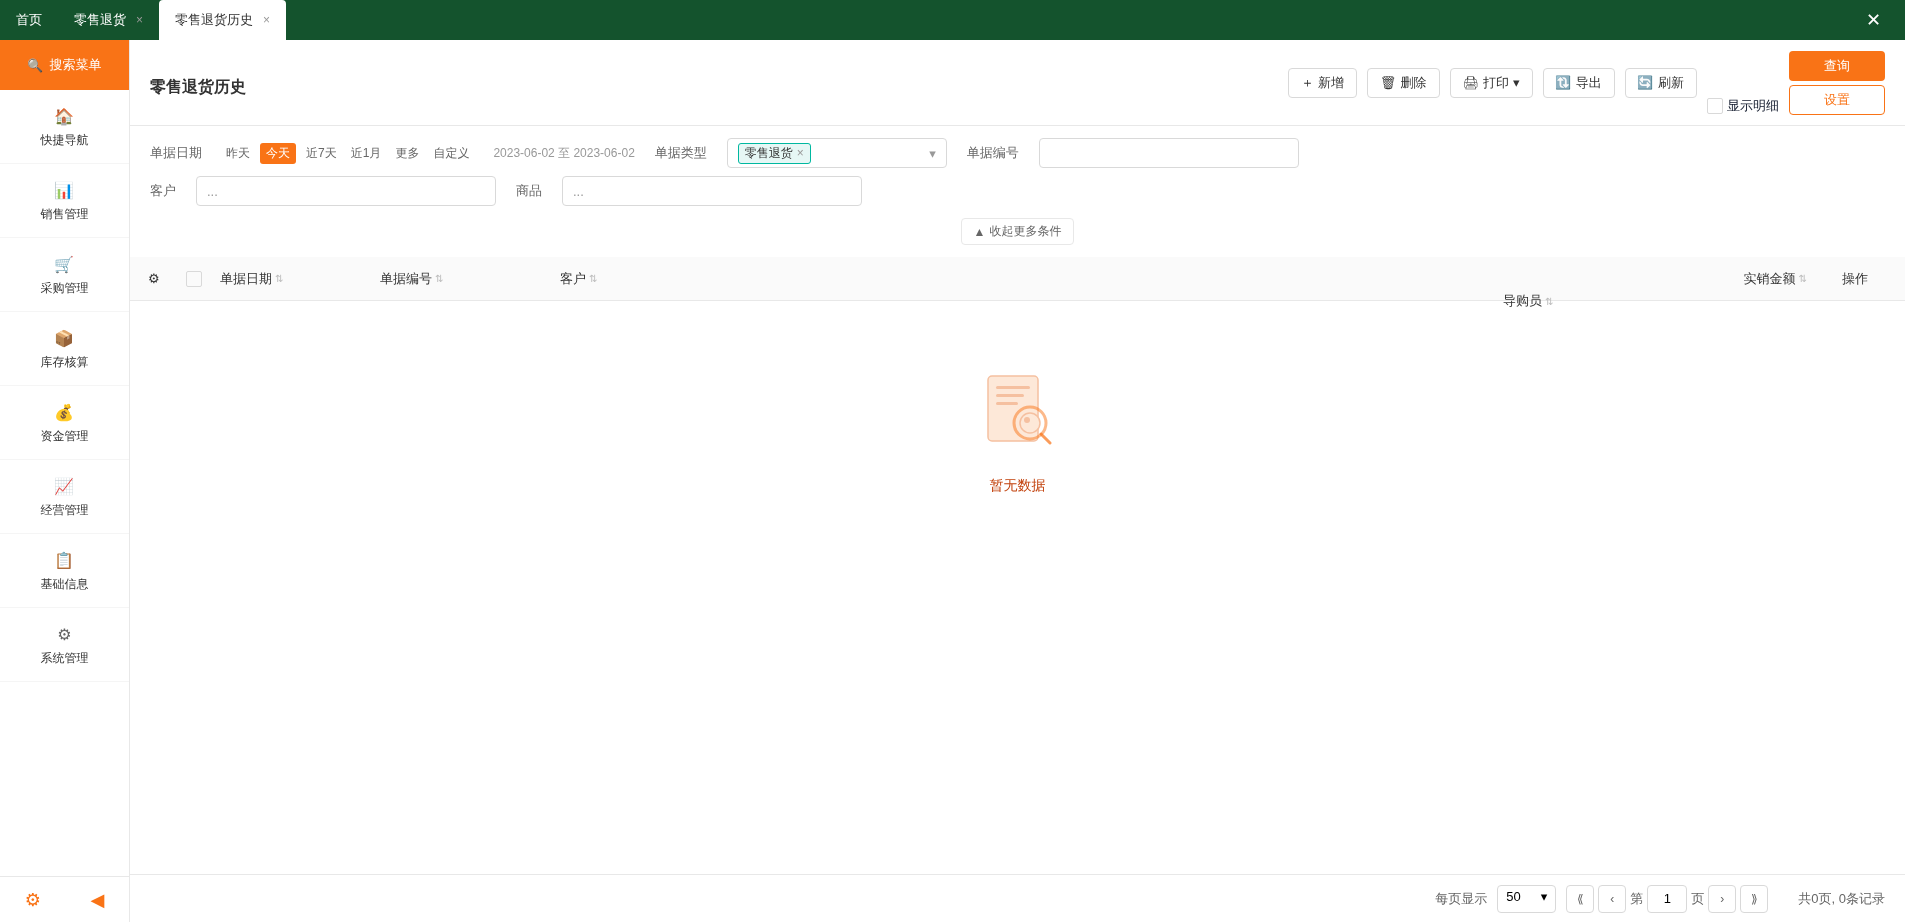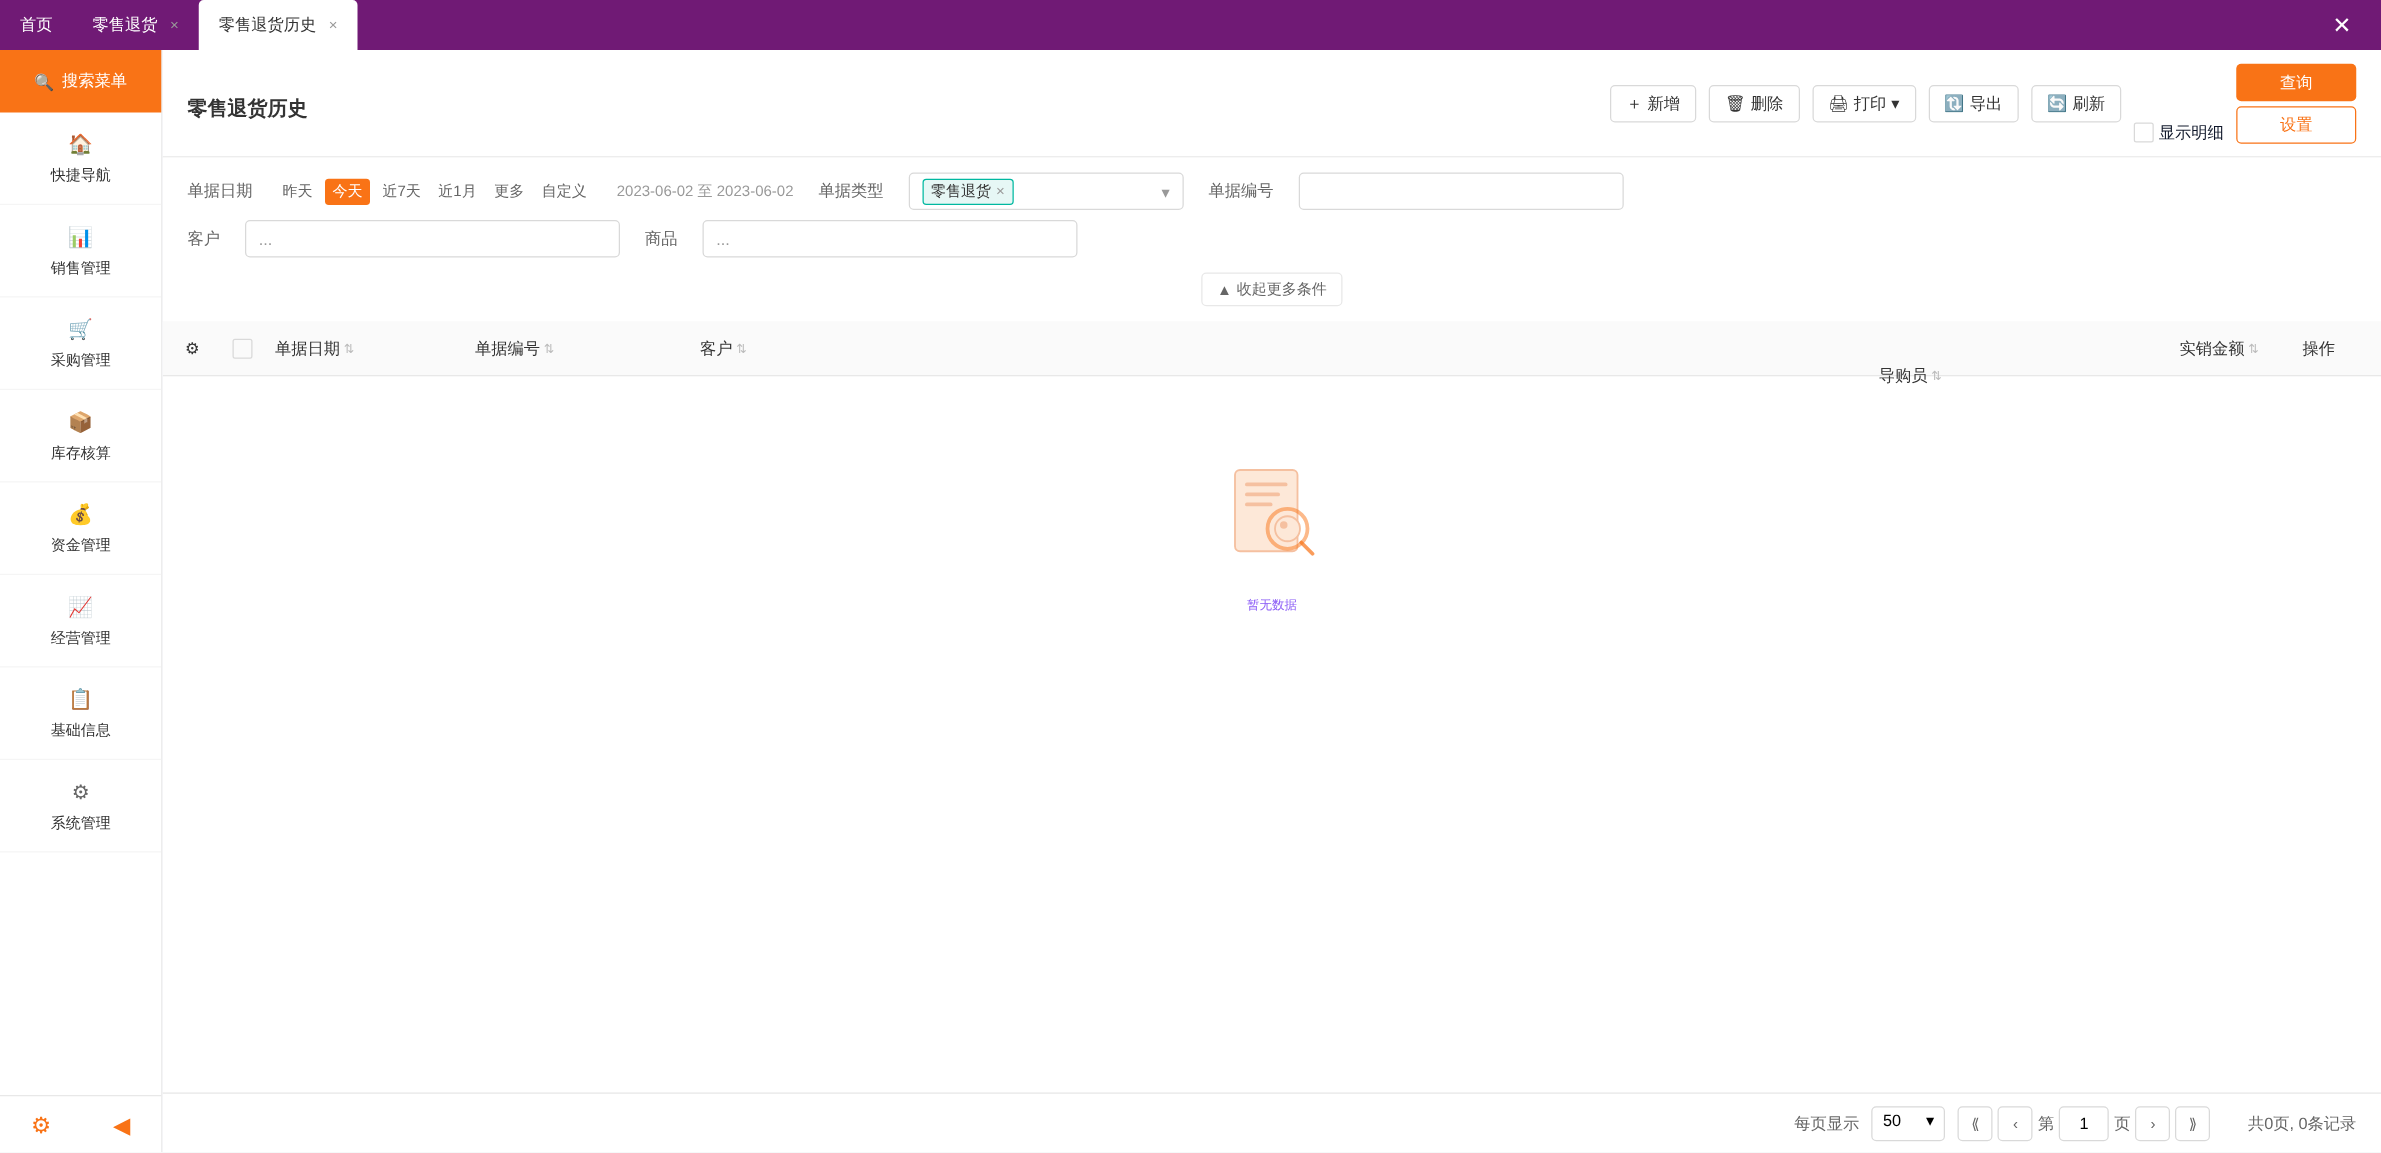--- a/index.html
+++ b/index.html
@@ -1,21 +1,21 @@
 <!DOCTYPE html>
 <html><head>
   <meta charset="utf-8">
   <style>
     * { box-sizing: border-box; margin: 0; padding: 0; font-family: 'Microsoft YaHei', Arial, sans-serif; }
     body { width: 1905px; height: 922px; overflow: hidden; display: flex; flex-direction: column; background: #f0f2f5; }
 
     
     .top-bar {
       height: 40px;
-      background: #701a75;
+      background: #14532d;
       display: flex;
       align-items: center;
       padding: 0 0 0 0;
       flex-shrink: 0;
     }
     .top-bar-tabs {
       display: flex;
       align-items: stretch;
       height: 100%;
       flex: 1;
@@ -325,22 +325,22 @@
       justify-content: center;
       flex: 1;
       padding: 60px 0;
     }
     .empty-icon {
       width: 100px;
       height: 100px;
       margin-bottom: 16px;
     }
     .empty-text {
-      font-size: 10px;
-      color: #8b5cf6;
+      font-size: 14px;
+      color: #c2410c;
     }
 
     
     .pagination-bar {
       height: 48px;
       background: #fff;
       border-top: 1px solid #e8e8e8;
       display: flex;
       align-items: center;
       justify-content: flex-end;

